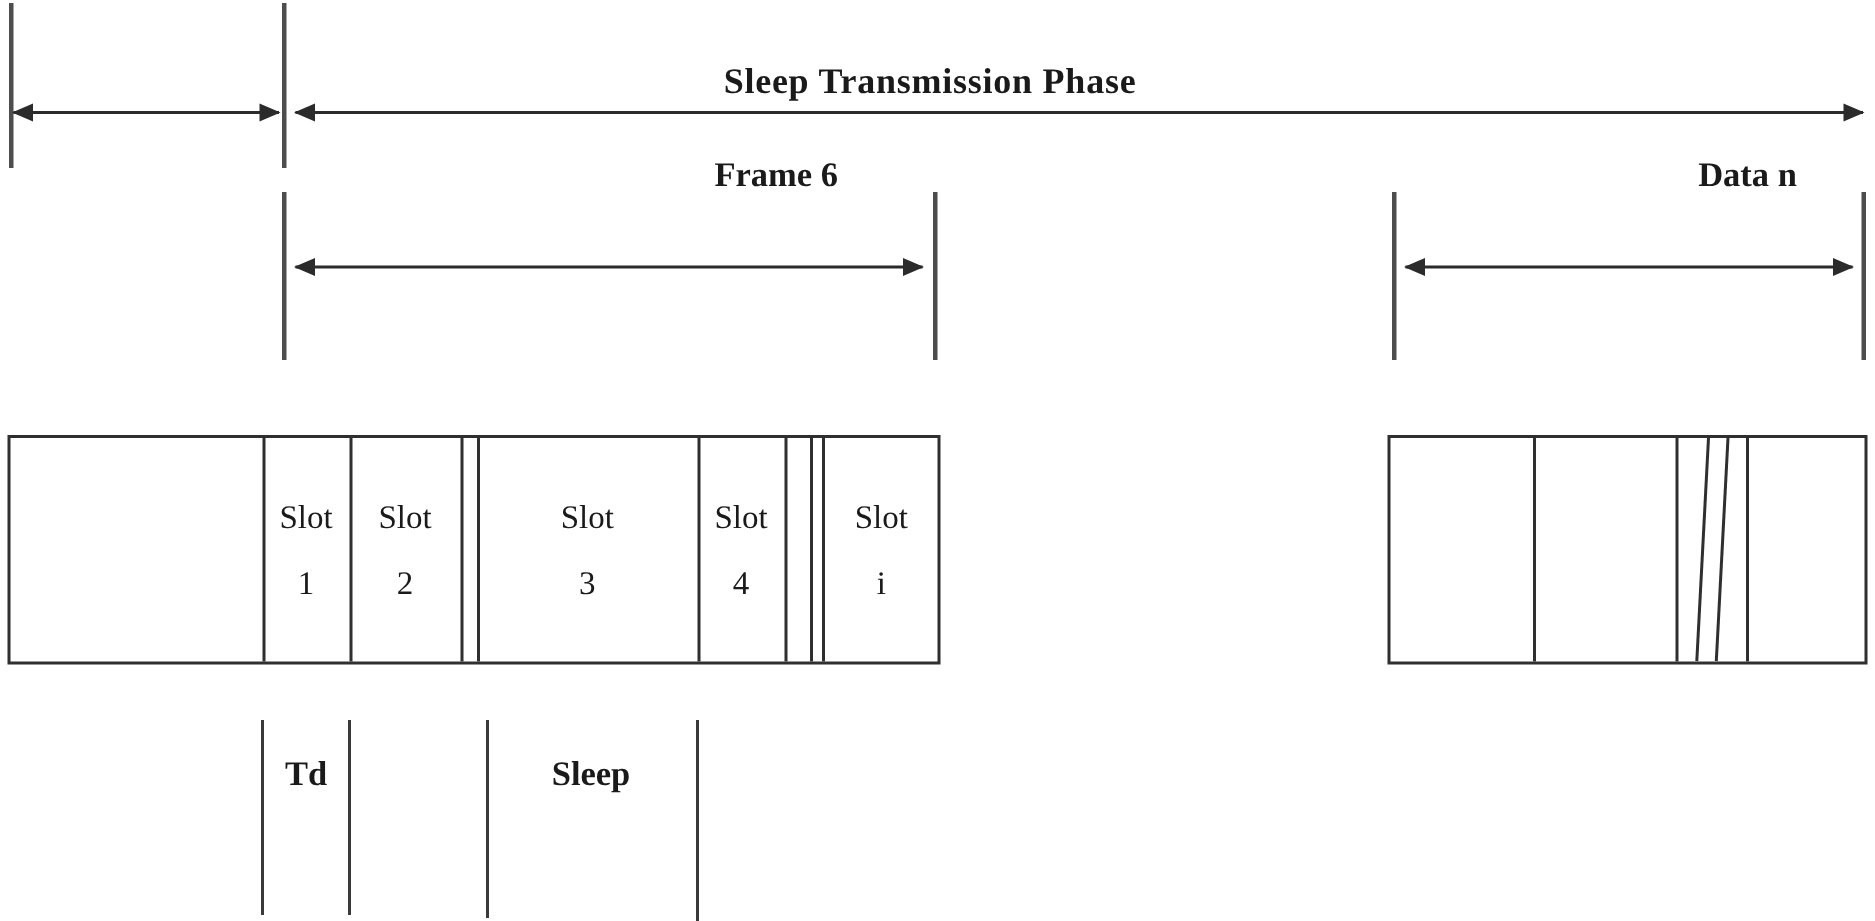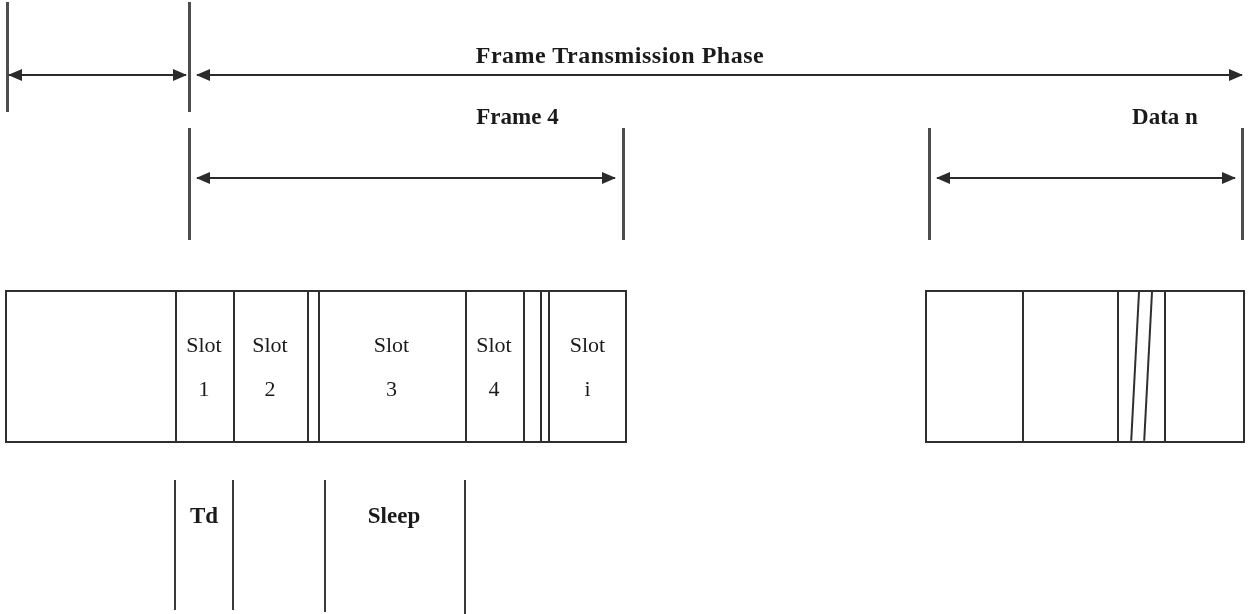--- a/index.html
+++ b/index.html
@@ -85,26 +85,26 @@
 <body>
 
 <div id="canvas">
 
   <div class="tick" style="left:6px;   top:2px; height:110px;"></div>
   <div class="tick" style="left:188px; top:2px; height:110px;"></div>
 
   <div class="arrow" style="left:9px; top:74px; width:177px;"></div>
 
   <div class="arrow" style="left:197px; top:74px; width:1045px;"></div>
-  <div class="label label-lg" style="left:400px; top:42px; width:440px;">Frame Transmission Phase</div>
+  <div class="label label-lg" style="left:400px; top:42px; width:440px;">Sleep Transmission Phase</div>
 
   <div class="tick" style="left:188px; top:128px; height:112px;"></div>
   <div class="tick" style="left:622px; top:128px; height:112px;"></div>
   <div class="arrow" style="left:197px; top:177px; width:418px;"></div>
-  <div class="label label-md" style="left:430px; top:104px; width:175px;">Frame 4</div>
+  <div class="label label-md" style="left:430px; top:104px; width:175px;">Frame 6</div>
 
   <div class="tick" style="left:928px;  top:128px; height:112px;"></div>
   <div class="tick" style="left:1241px; top:128px; height:112px;"></div>
   <div class="arrow" style="left:937px; top:177px; width:298px;"></div>
   <div class="label label-md" style="left:1085px; top:104px; width:160px;">Data n</div>
 
   <div class="rect" style="left:5px; top:290px; width:622px; height:153px;">
     <div class="divider" style="left:168px;"></div>
     <div class="divider" style="left:226px;"></div>
     <div class="divider" style="left:300px;"></div>

